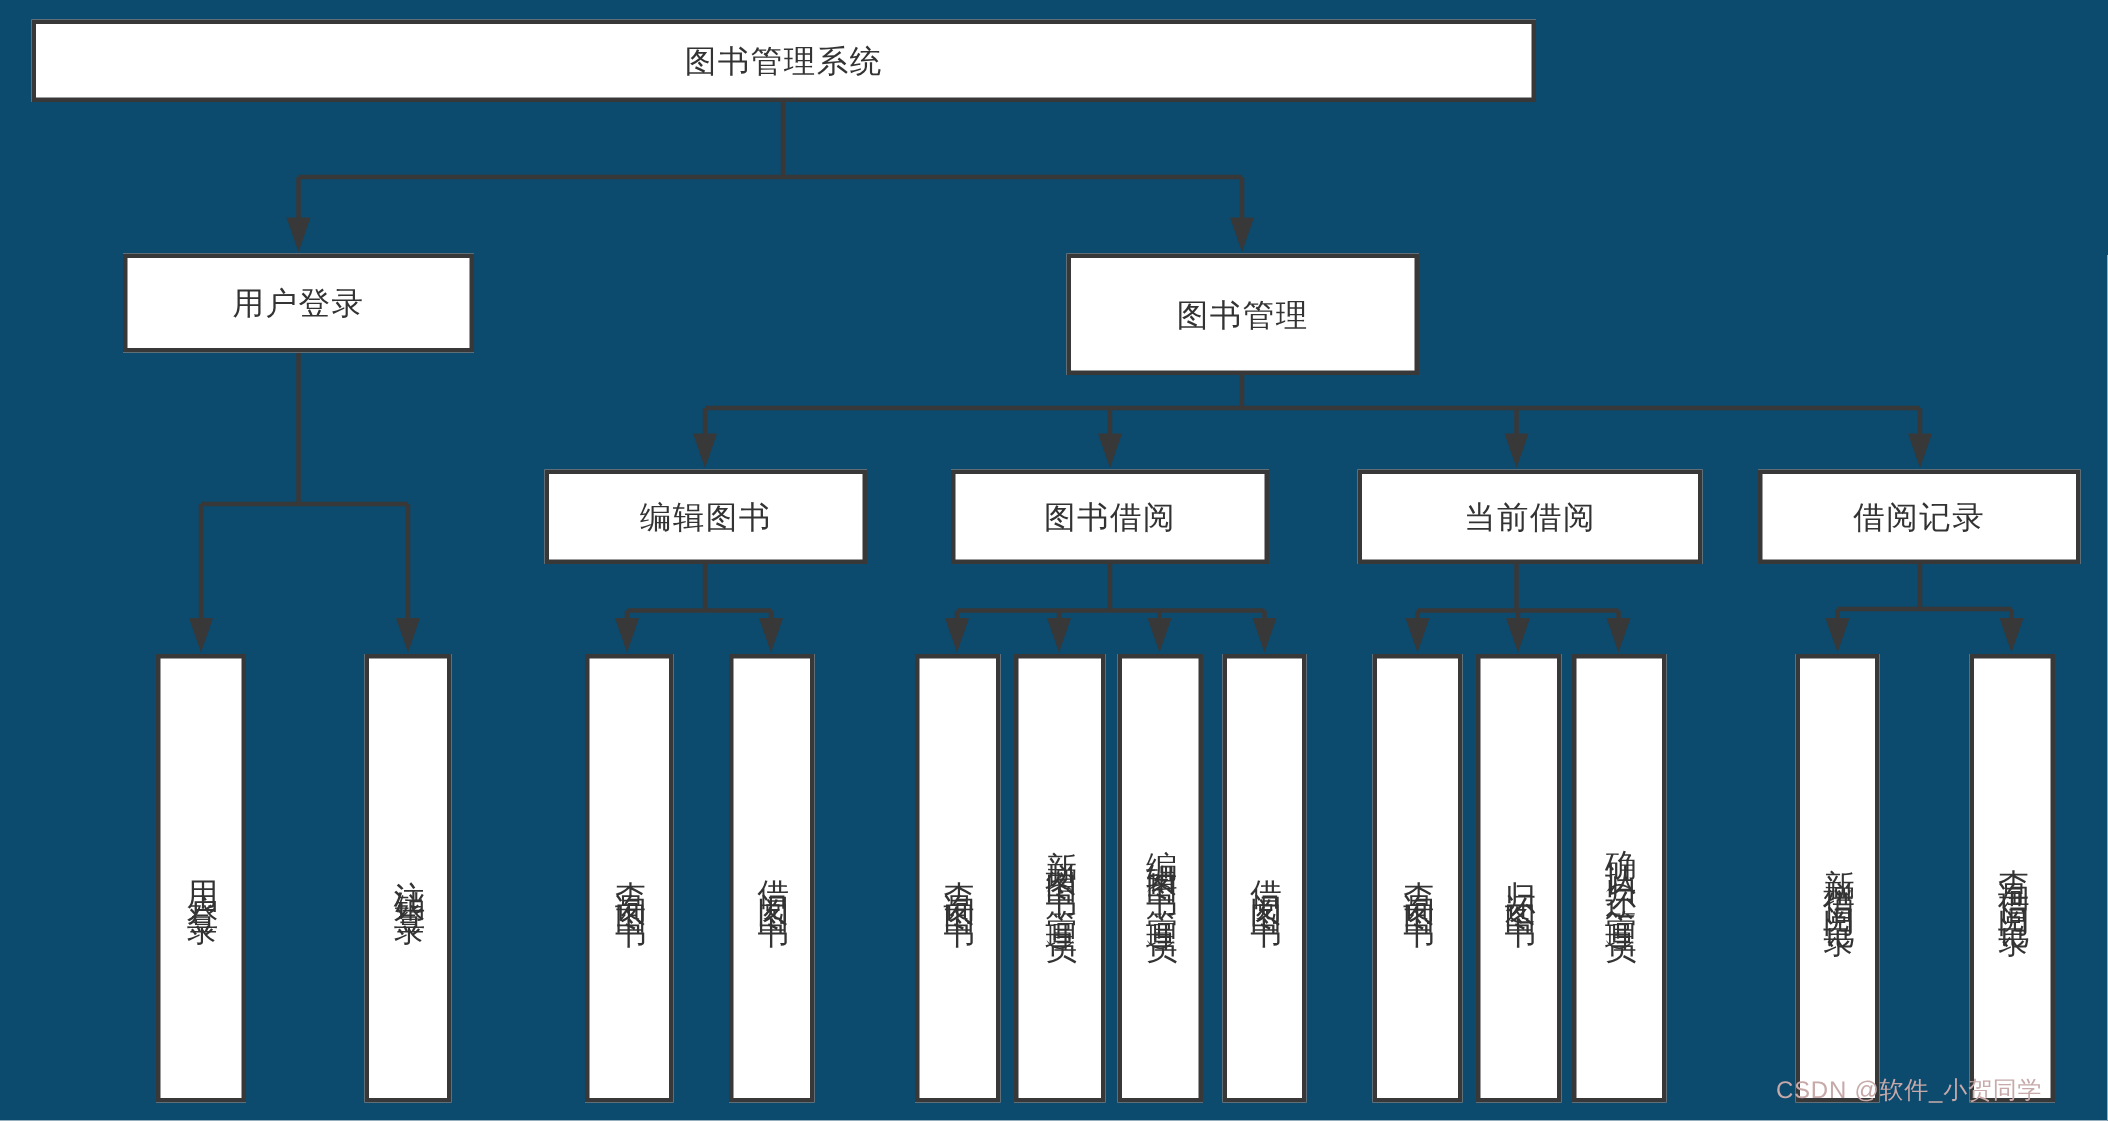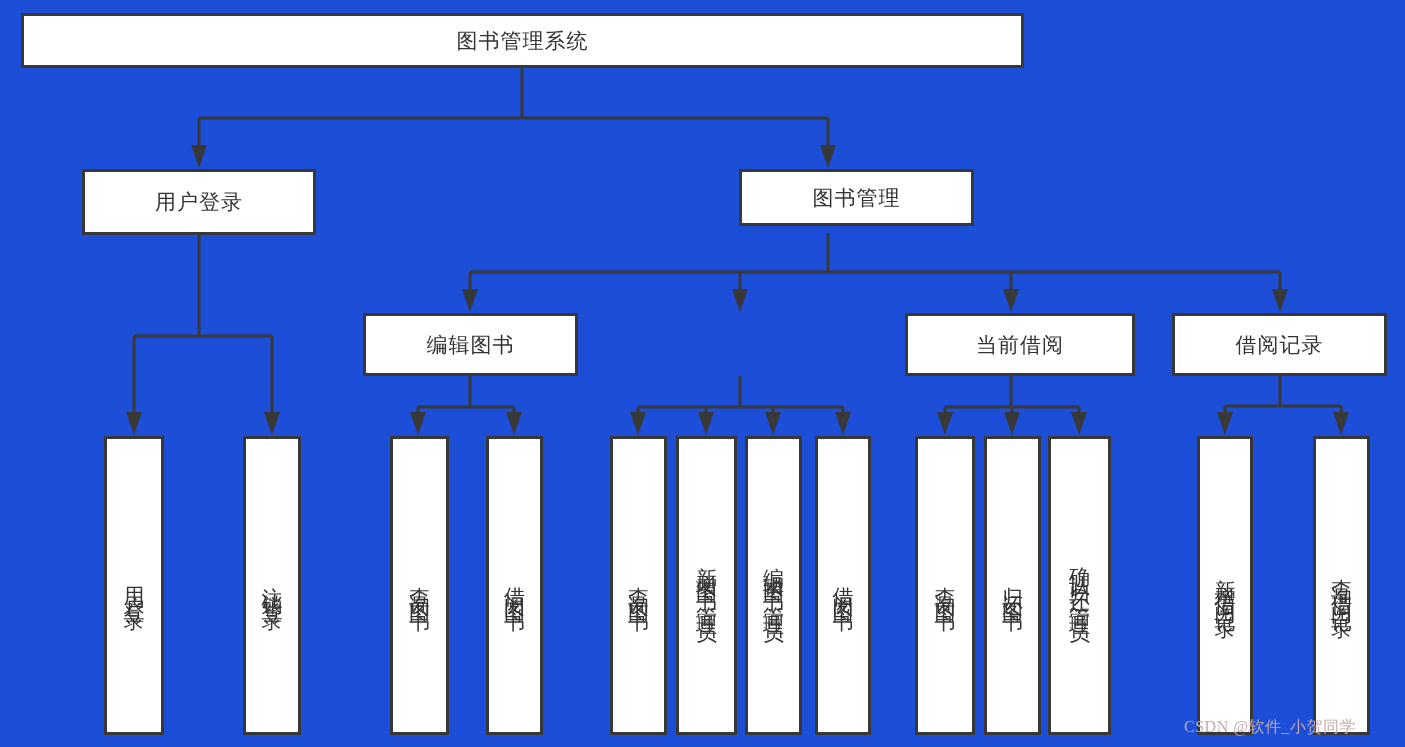--- a/index.html
+++ b/index.html
@@ -1,20 +1,20 @@
 <!DOCTYPE html>
 <html><head>
 <meta charset="utf-8">
 <style>
   html,body{margin:0;padding:0;background:#ffffff;}
   .canvas{
     position:relative;
     width:1405px;height:747px;
-    background:#1d4ed8;
-    font-family:Liberation Serif, serif;
+    background:#0c4a6e;
+    font-family:Liberation Sans, sans-serif;
     color:#333333;
     overflow:hidden;
   }
   svg.connectors{position:absolute;left:0;top:0;width:1405px;height:747px;}
   .box{
     position:absolute;
     box-sizing:border-box;
     background:#ffffff;
     border:3px solid #383838;
     display:flex;align-items:center;justify-content:center;
@@ -81,23 +81,24 @@
       <polygon points="1004,412 1020,412 1012,435"></polygon>
       <polygon points="1071,412 1087,412 1079,435"></polygon>
       <polygon points="1217,412 1233,412 1225,435"></polygon>
       <polygon points="1333,412 1349,412 1341,435"></polygon>
     </g>
   </svg>
 
   <div class="box" style="left:21px;top:13px;width:1003px;height:55px">图书管理系统</div>
 
   <div class="box" style="left:82px;top:169px;width:234px;height:66px">用户登录</div>
-  <div class="box" style="left:739px;top:169px;width:235px;height:57px">图书管理</div>
+  <div class="box" style="left:711px;top:169px;width:235px;height:81px">图书管理</div>
 
   <div class="box" style="left:363px;top:313px;width:215px;height:63px">编辑图书</div>
+  <div class="box" style="left:634px;top:313px;width:212px;height:63px">图书借阅</div>
   <div class="box" style="left:905px;top:313px;width:230px;height:63px">当前借阅</div>
   <div class="box" style="left:1172px;top:313px;width:215px;height:63px">借阅记录</div>
 
   <div class="box" style="left:104px;top:436px;width:60px;height:299px">
     <span class="vtext">用户登录</span>
   </div>
   <div class="box" style="left:243px;top:436px;width:58px;height:299px">
     <span class="vtext">注销登录</span>
   </div>
 

